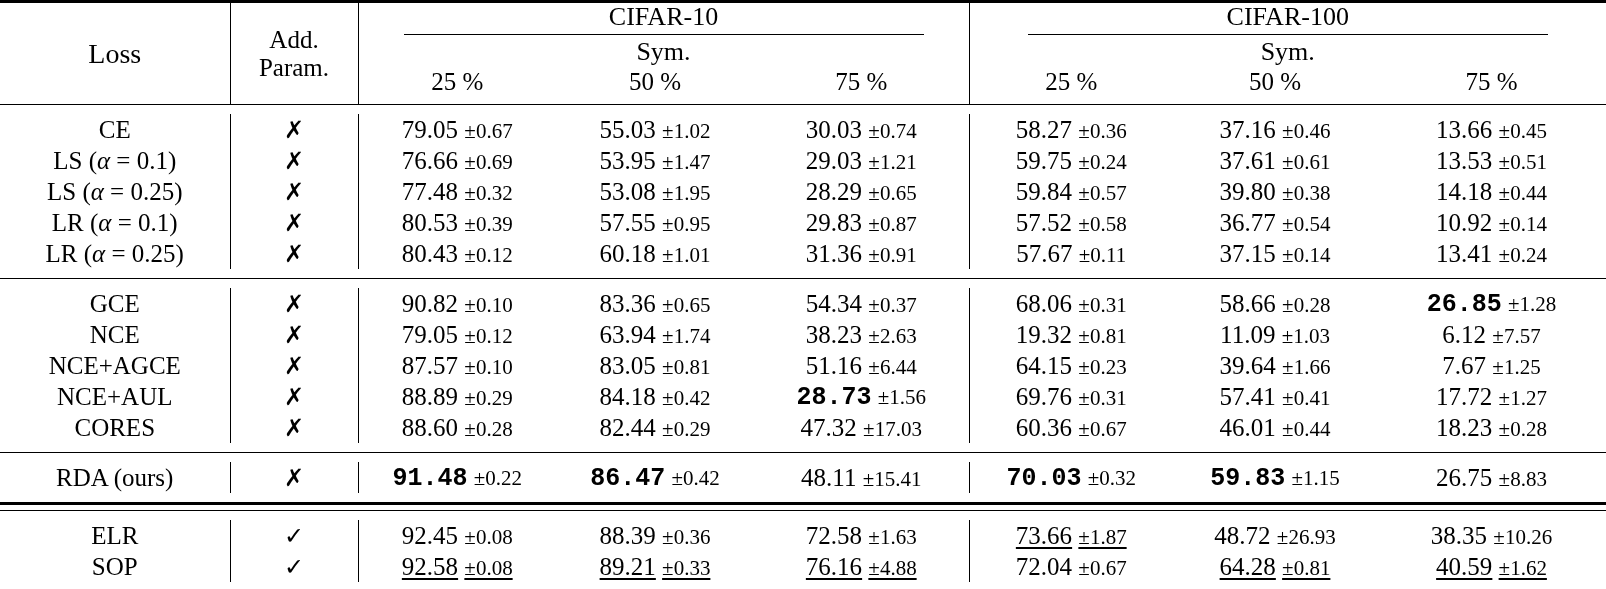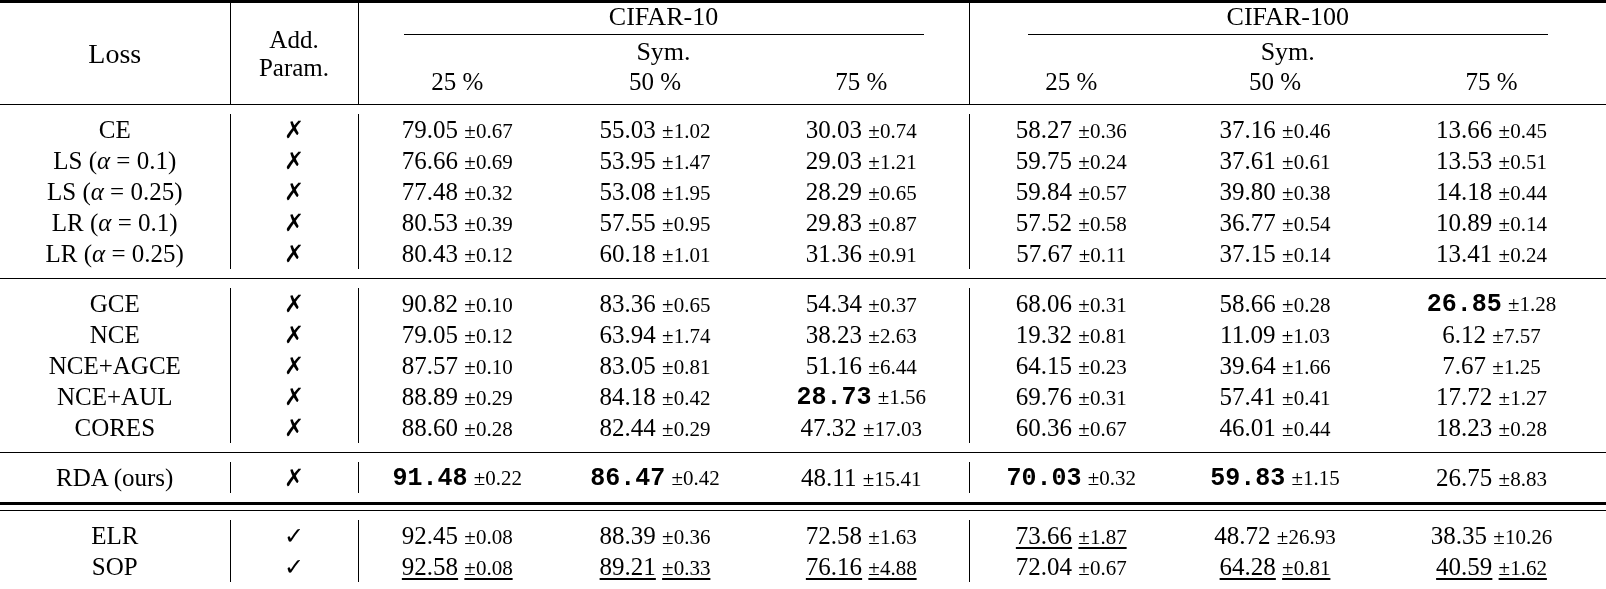--- a/index.html
+++ b/index.html
@@ -178,21 +178,21 @@
           <td class="cell"><span class="nowrap"><span class="val">14.18</span> <span class="pm">±0.44</span></span></td>
         </tr>
         <tr>
           <td class="name-cell">LR (<span class="mathvar">α</span> = 0.1)</td>
           <td class="mark vsep">✗</td>
           <td class="cell vsep"><span class="nowrap"><span class="val">80.53</span> <span class="pm">±0.39</span></span></td>
           <td class="cell"><span class="nowrap"><span class="val">57.55</span> <span class="pm">±0.95</span></span></td>
           <td class="cell"><span class="nowrap"><span class="val">29.83</span> <span class="pm">±0.87</span></span></td>
           <td class="cell vsep"><span class="nowrap"><span class="val">57.52</span> <span class="pm">±0.58</span></span></td>
           <td class="cell"><span class="nowrap"><span class="val">36.77</span> <span class="pm">±0.54</span></span></td>
-          <td class="cell"><span class="nowrap"><span class="val">10.89</span> <span class="pm">±0.14</span></span></td>
+          <td class="cell"><span class="nowrap"><span class="val">10.92</span> <span class="pm">±0.14</span></span></td>
         </tr>
         <tr>
           <td class="name-cell">LR (<span class="mathvar">α</span> = 0.25)</td>
           <td class="mark vsep">✗</td>
           <td class="cell vsep"><span class="nowrap"><span class="val">80.43</span> <span class="pm">±0.12</span></span></td>
           <td class="cell"><span class="nowrap"><span class="val">60.18</span> <span class="pm">±1.01</span></span></td>
           <td class="cell"><span class="nowrap"><span class="val">31.36</span> <span class="pm">±0.91</span></span></td>
           <td class="cell vsep"><span class="nowrap"><span class="val">57.67</span> <span class="pm">±0.11</span></span></td>
           <td class="cell"><span class="nowrap"><span class="val">37.15</span> <span class="pm">±0.14</span></span></td>
           <td class="cell"><span class="nowrap"><span class="val">13.41</span> <span class="pm">±0.24</span></span></td>

